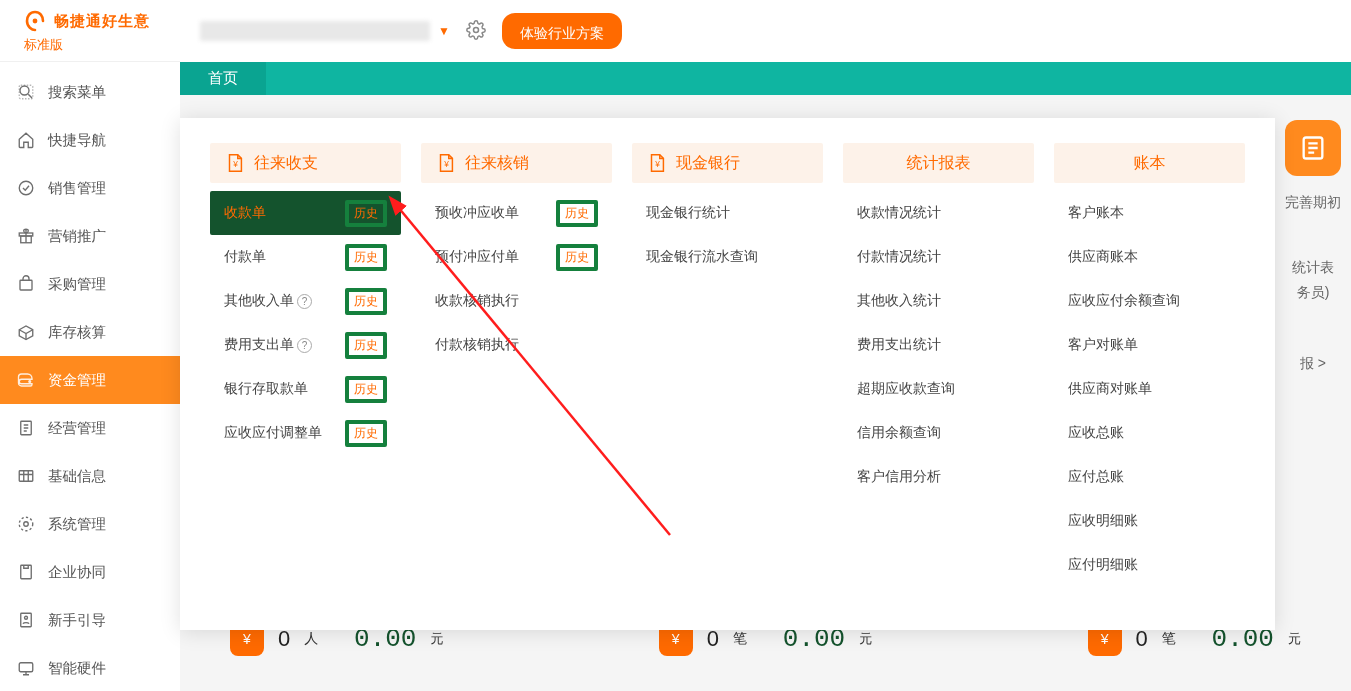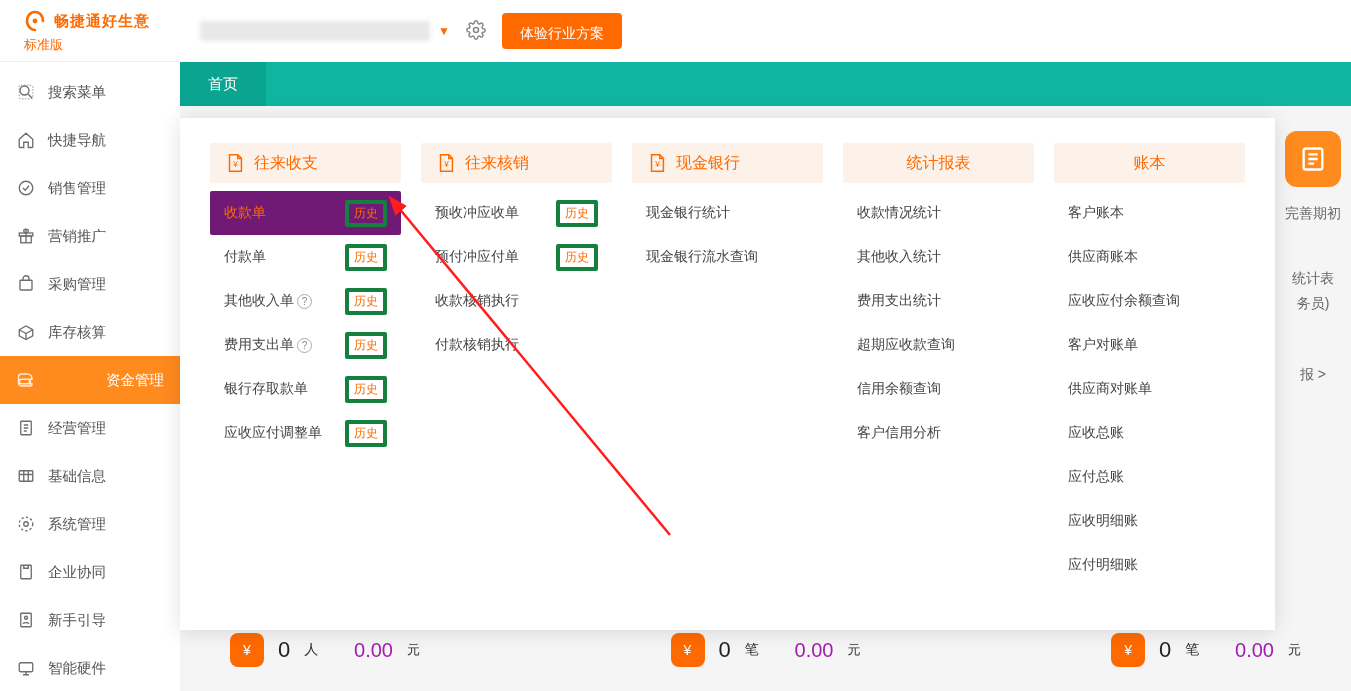--- a/index.html
+++ b/index.html
@@ -5,49 +5,49 @@
     * { margin:0; padding:0; box-sizing:border-box; }
     body { font-family:-apple-system,"PingFang SC","Microsoft YaHei",sans-serif; font-size:14px; color:#333; background:#f5f5f5; overflow:hidden; width:1351px; height:691px; position:relative; }
     .sidebar { position:absolute; left:0; top:0; width:180px; height:691px; background:#fff; z-index:10; }
     .logo-area { height:62px; padding:8px 22px; border-bottom:1px solid #f0f0f0; }
     .logo-row { display:flex; align-items:center; gap:6px; }
     .logo-mark { width:26px; height:26px; display:flex; align-items:center; justify-content:center; color:#ff6a00; font-weight:bold; font-size:22px; }
     .logo-text { color:#ff6a00; font-size:15px; font-weight:600; letter-spacing:1px; }
     .logo-sub { color:#ff6a00; font-size:13px; margin-left:2px; margin-top:2px;font-family:Liberation Mono, monospace; }
     .nav { padding:6px 0; }
     .nav-item { display:flex; align-items:center; gap:12px; height:48px; padding:0 16px; color:#555; cursor:pointer; }
-    .nav-item.active { background:#ff8a1e; color:#fff;justify-content:space-between; }
+    .nav-item.active { background:#ff8a1e; color:#fff; }
     .nav-icon { width:20px; height:20px; display:flex; align-items:center; justify-content:center; opacity:.85; }
     .nav-label { font-size:14.5px; }
     .main { position:absolute; left:180px; right:0; top:0; height:691px; }
     .topbar { height:62px; background:#fff; display:flex; align-items:center; padding:0 20px; gap:16px; filter:blur(0); }
     .tenant { display:flex; align-items:center; gap:8px; color:#999; }
     .tenant-name { width:230px; height:20px; background:#e8e8e8; filter:blur(2px); border-radius:2px; }
     .chev-down { color:#ff6a00; font-size:12px; }
     .gear { color:#888; }
-    .btn-primary { background:#ff6a00; color:#fff; border:none; height:36px; padding:12px 18px; border-radius:4px; font-size:14px; cursor:pointer; }
-    .tab-strip { background:#0fb5a1; height:44px; display:flex; }
+    .btn-primary { background:#ff6a00; color:#fff; border:none; height:36px; padding:12px 18px; border-radius:13px; font-size:14px; cursor:pointer; }
+    .tab-strip { background:#0fb5a1; height:33px; display:flex; }
     .tab { padding:0 28px; display:flex; align-items:center; color:#fff; font-size:15px; background:#0aa491; cursor:pointer; }
     .content-bg { position:relative; height:calc(691px - 62px - 48px); overflow:hidden; }
     .bg-hint { position:absolute; right:10px; top:95px; color:#666; font-size:14px; line-height:1.8; text-align:center; }
     .bg-stats-card { width:56px; height:56px; background:#ff8a1e; border-radius:12px; display:flex; align-items:center; justify-content:center; color:#fff; position:absolute; right:10px; top:25px; }
     .bottom-row { position:absolute; left:50px; right:50px; bottom:20px; display:flex; justify-content:space-between; }
     .stat-chip { display:flex; align-items:center; gap:14px; }
     .chip-icon { width:34px; height:34px; background:#ff6a00; border-radius:8px; display:flex; align-items:center; justify-content:center; color:#fff; }
-    .chip-val { font-size:20px; color:#a21caf; }
+    .chip-val { font-size:26px; color:#14532d;font-family:Liberation Mono, monospace; }
     .chip-zero { font-size:22px; color:#222; }
     .flyout { position:absolute; left:180px; top:118px; width:1095px; min-height:500px; background:#fff; box-shadow:0 2px 20px rgba(0,0,0,.12); padding:25px 30px 35px; z-index:50; }
     .fly-cols { display:flex; gap:20px; }
     .fly-col { flex:1 1 0; min-width:0; }
     .col-head { background:#fdf2e9; height:40px; display:flex; align-items:center; gap:8px; padding:0 14px; color:#ff6a00; font-size:16px; font-weight:500; border-radius:2px; justify-content:flex-start; }
     .col-head.center { justify-content:center; }
     .head-icon { width:22px; height:22px; color:#ff6a00; }
     .col-body { padding:8px 0; }
     .menu-row { position:relative; display:flex; align-items:center; justify-content:space-between; height:44px; padding:0 14px; cursor:pointer; border-radius:2px; }
-    .menu-row.hover { background:#701a75; }
+    .menu-row.hover { background:#14532d; }
     .menu-label { font-size:14px; color:#444; }
     .menu-row.hover .menu-label { color:#ff6a00; }
     .hist-badge { border:4px solid #15803d; color:#ff6a00; font-size:12px; padding:1px 5px; border-radius:2px; }
     .qmark { display:inline-flex; align-items:center; justify-content:center; width:15px; height:15px; border:1px solid #aaa; border-radius:50%; font-size:10px; color:#888; margin-left:3px; }
     .arrow-annot { position:absolute; z-index:60; pointer-events:none; }
   </style>
 </head>
 <body>
 
 <aside class="sidebar">
@@ -320,20 +320,23 @@
       </div>
       <div class="fly-col">
         <div class="col-head center">
           <span>统计报表</span>
         </div>
         <div class="col-body">
           <div class="menu-row">
             <span class="menu-label">收款情况统计</span>
           </div>
           <div class="menu-row">
+            <span class="menu-label">付款情况统计</span>
+          </div>
+          <div class="menu-row">
             <span class="menu-label">其他收入统计</span>
           </div>
           <div class="menu-row">
             <span class="menu-label">费用支出统计</span>
           </div>
           <div class="menu-row">
             <span class="menu-label">超期应收款查询</span>
           </div>
           <div class="menu-row">
             <span class="menu-label">信用余额查询</span>

